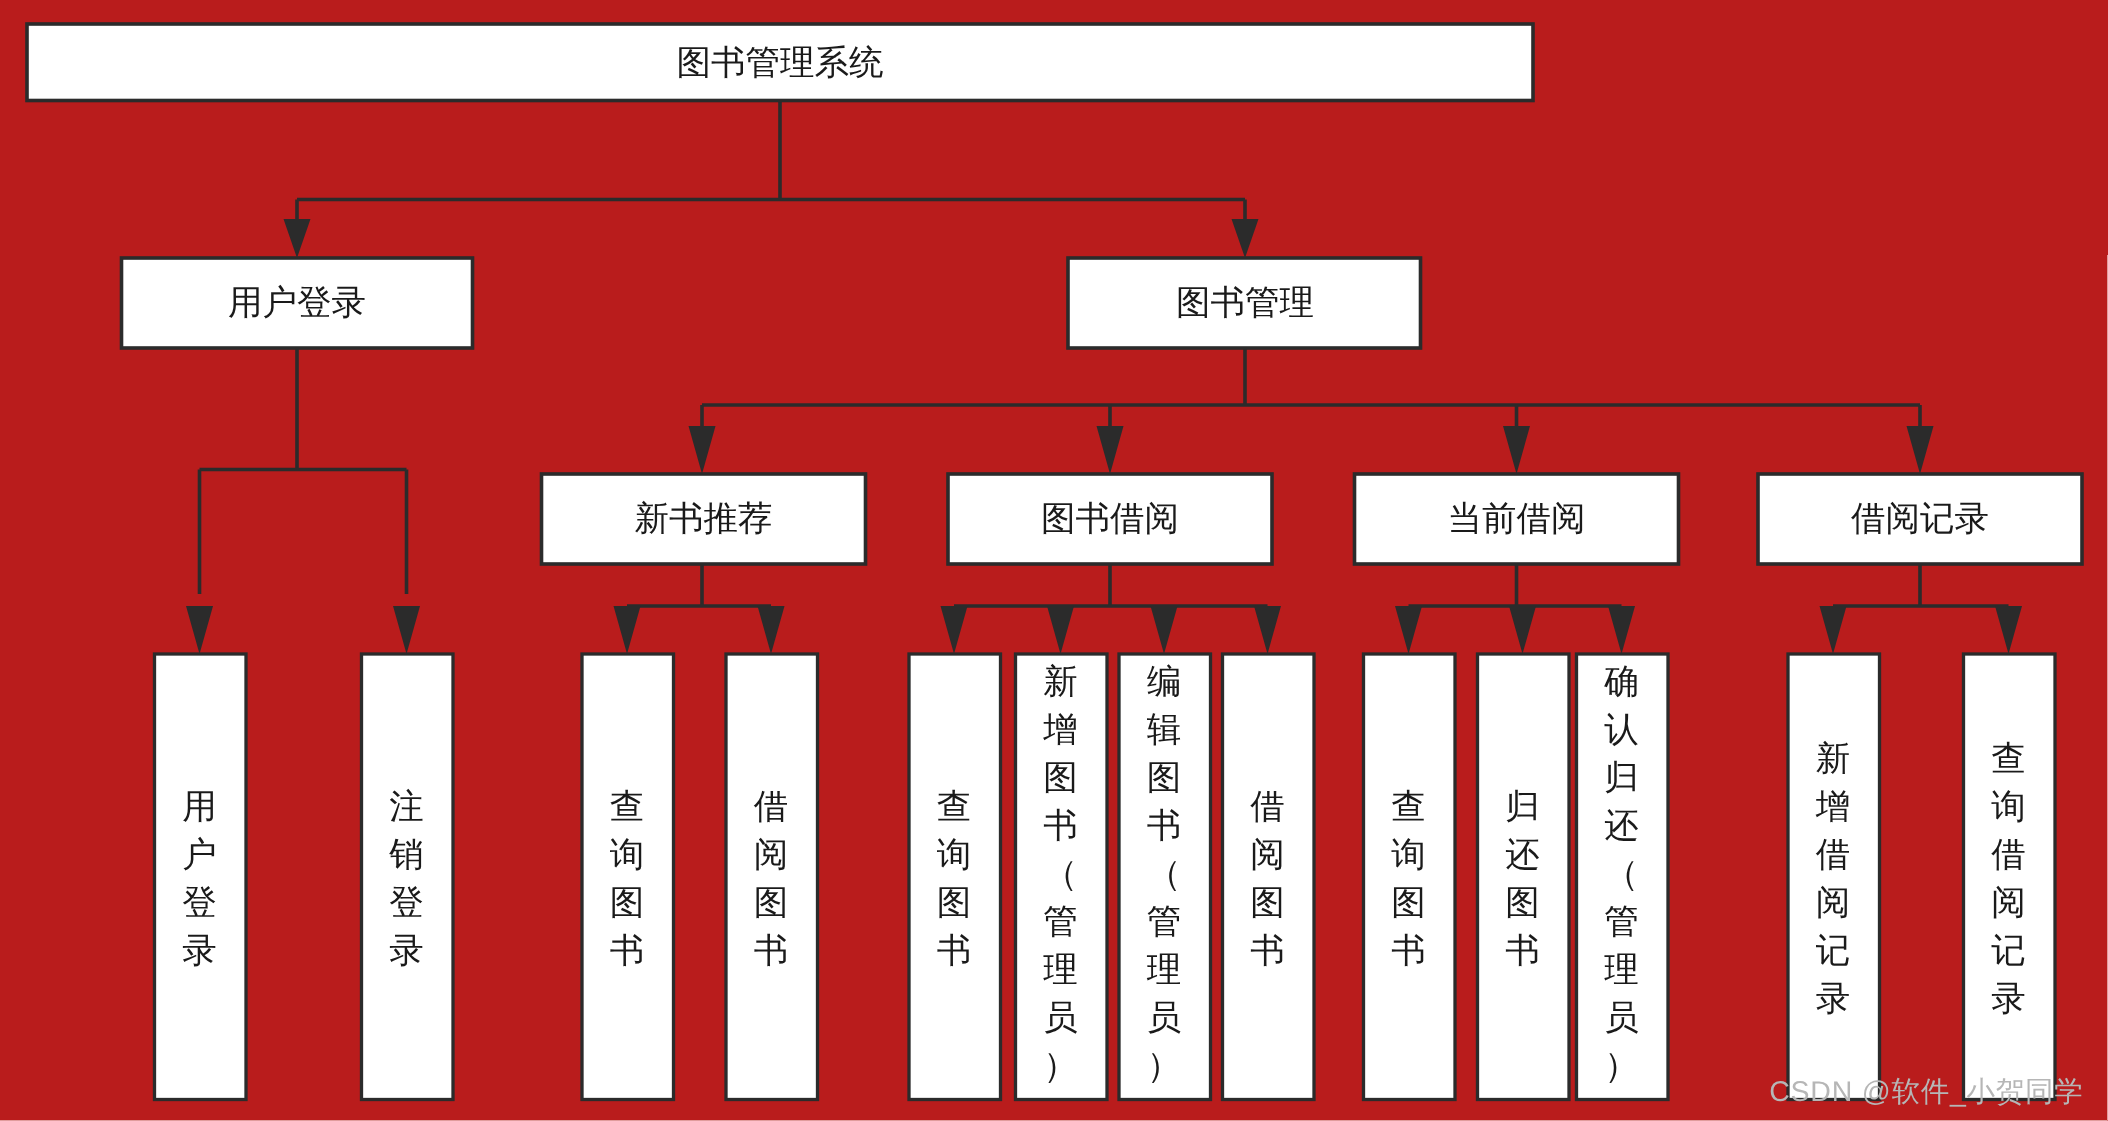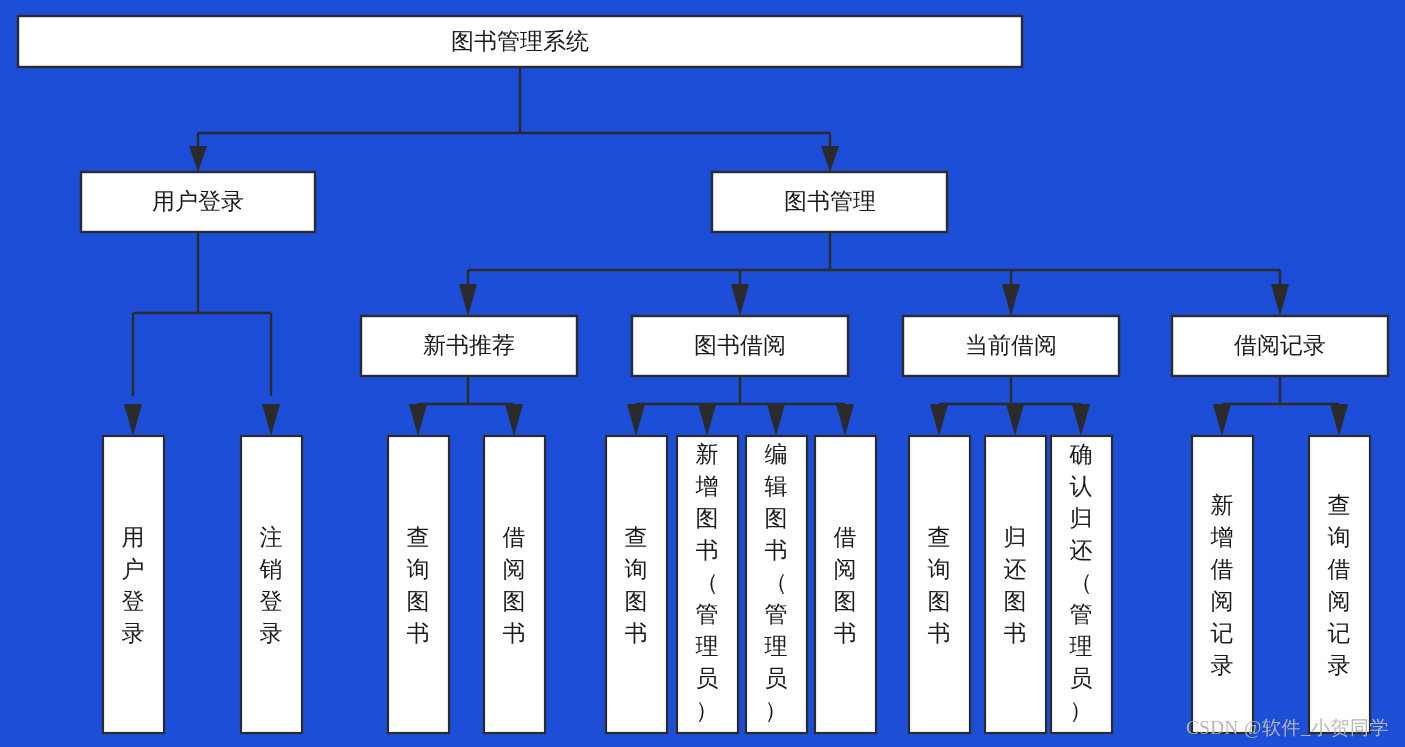--- a/index.html
+++ b/index.html
@@ -8,21 +8,21 @@
     padding: 0;
     background: #ffffff;
   }
   body {
     font-family: "Liberation Sans", "DejaVu Sans", sans-serif;
   }
   #diagram-root {
     position: relative;
     width: 1405px;
     height: 747px;
-    background: #1d4ed8;
+    background: #b91c1c;
     overflow: hidden;
   }
   svg.flow {
     position: absolute;
     left: 0;
     top: 0;
     width: 1405px;
     height: 747px;
     display: block;
   }
@@ -56,21 +56,21 @@
   .node-label-vert {
     fill: #1a1a1a;
     font-family: "Liberation Sans", "DejaVu Sans", sans-serif;
     font-size: 23px;
     text-anchor: middle;
   }
   .watermark {
     position: absolute;
     right: 16px;
     bottom: 6px;
-    font-family: Liberation Serif, serif;
+    font-family: Liberation Sans, sans-serif;
     font-size: 19px;
     color: #b6b6b6;
     letter-spacing: 0.5px;
     white-space: nowrap;
     user-select: none;
   }
 </style>
 </head>
 <body>
 

